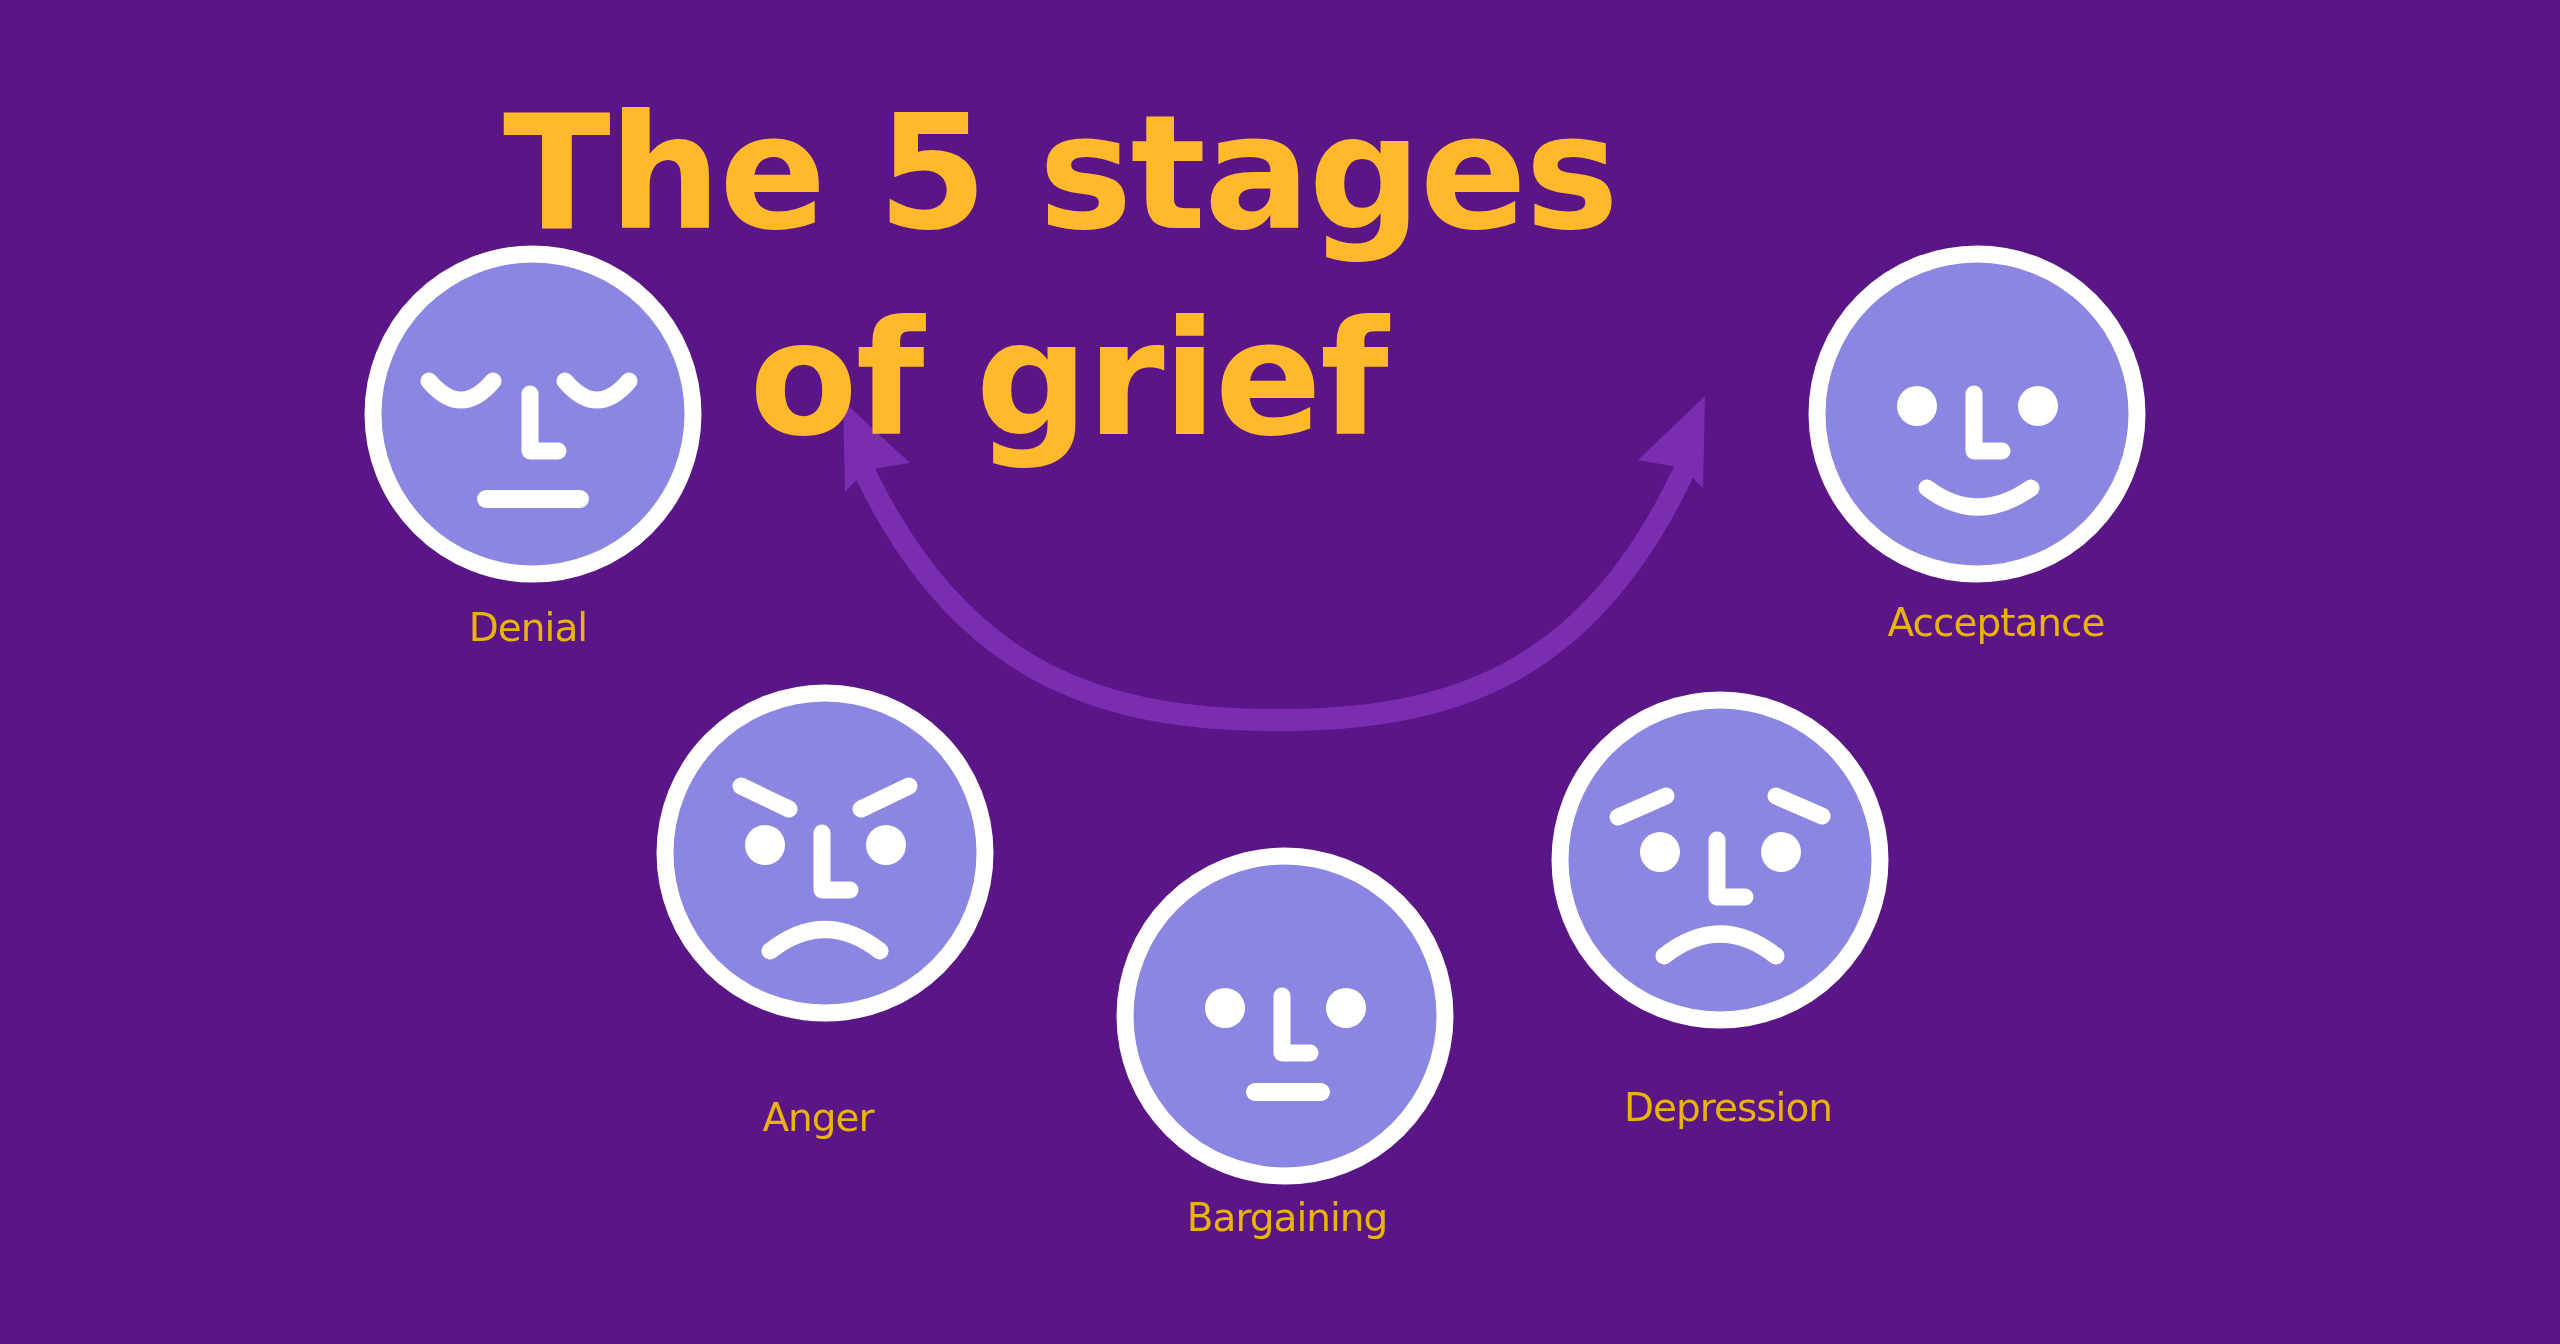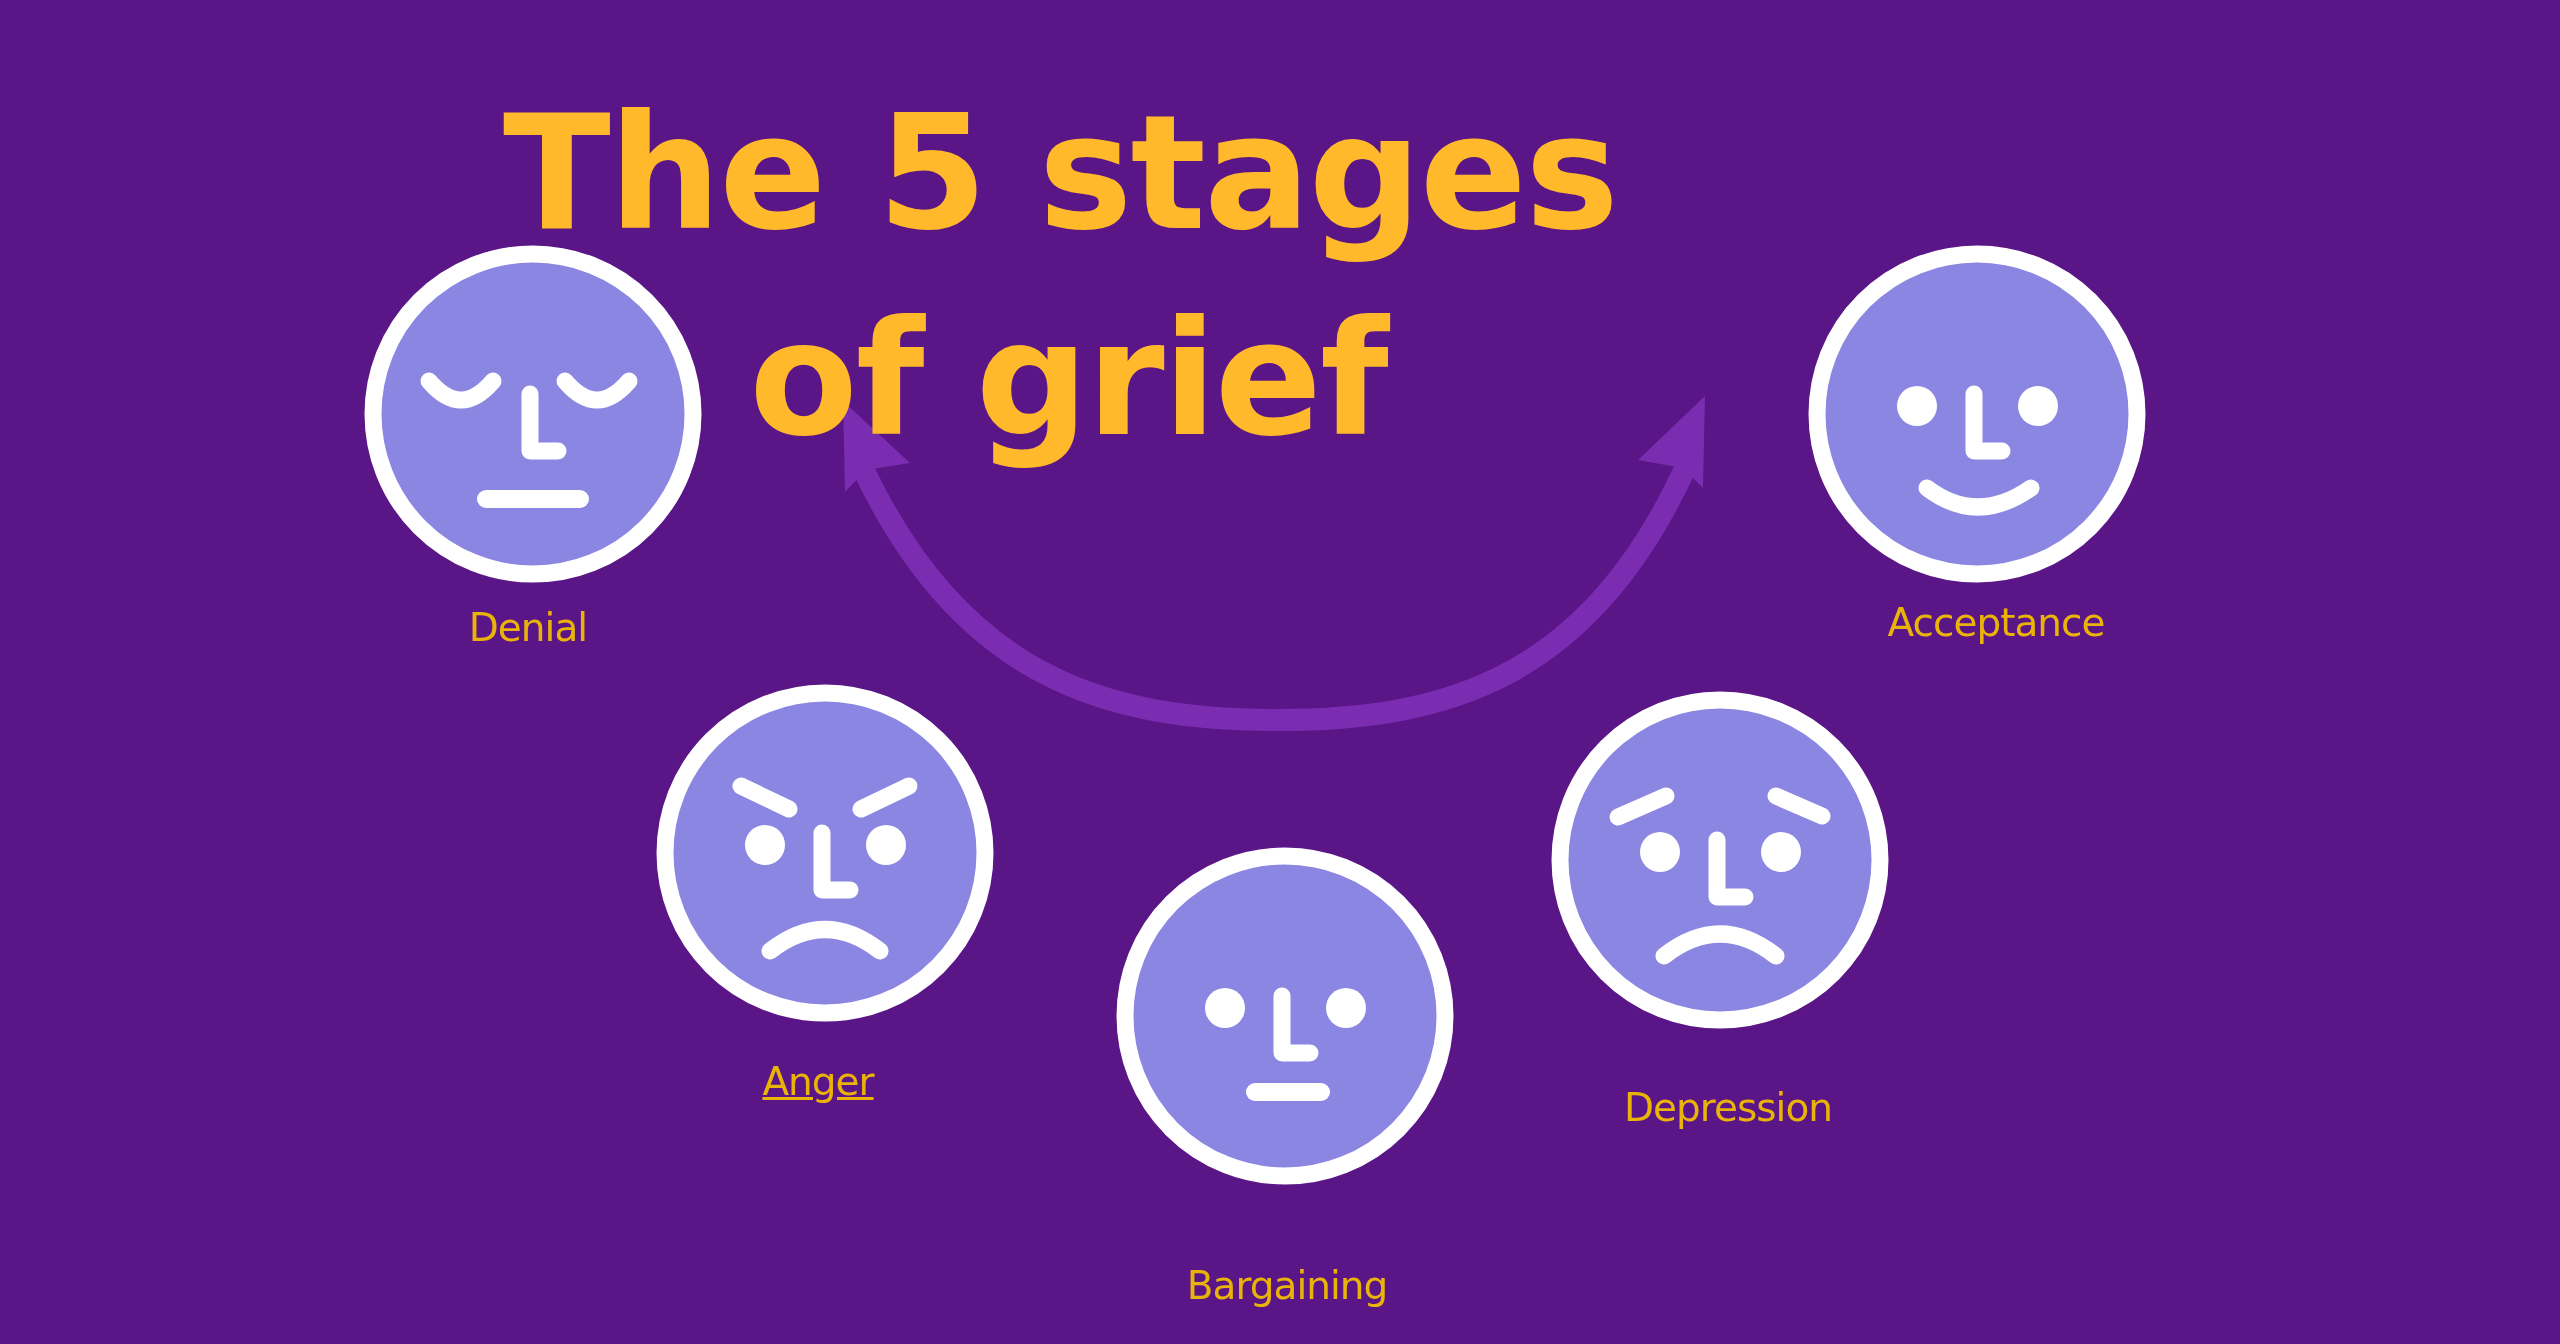--- a/index.html
+++ b/index.html
@@ -62,16 +62,16 @@
         <circle cx="2038" cy="406" r="20" fill="#ffffff"></circle>
         <path d="M 1927 488 Q 1977 526 2031 488" fill="none" stroke="#ffffff" stroke-width="17" stroke-linecap="round" stroke-linejoin="round"></path>
       </g>
     </g>
 </svg>
 
 <div id="title1" class="title-line">The 5 stages</div>
 <div id="title2" class="title-line">of grief</div>
 
 <div id="label-0" class="stage-label" style="left: 528px; top: 608px;">Denial</div>
-<div id="label-1" class="stage-label" style="left: 818px; top: 1062px; text-decoration: underline;">Anger</div>
-<div id="label-2" class="stage-label" style="left: 1287px; top: 1266px;">Bargaining</div>
+<div id="label-1" class="stage-label" style="left: 818px; top: 1098px;">Anger</div>
+<div id="label-2" class="stage-label" style="left: 1287px; top: 1198px;">Bargaining</div>
 <div id="label-3" class="stage-label" style="left: 1728px; top: 1054px; margin-top: 34px;">Depression</div>
 <div id="label-4" class="stage-label" style="left: 1996px; top: 603px; text-align: center;">Acceptance</div>
 
 </body></html>

